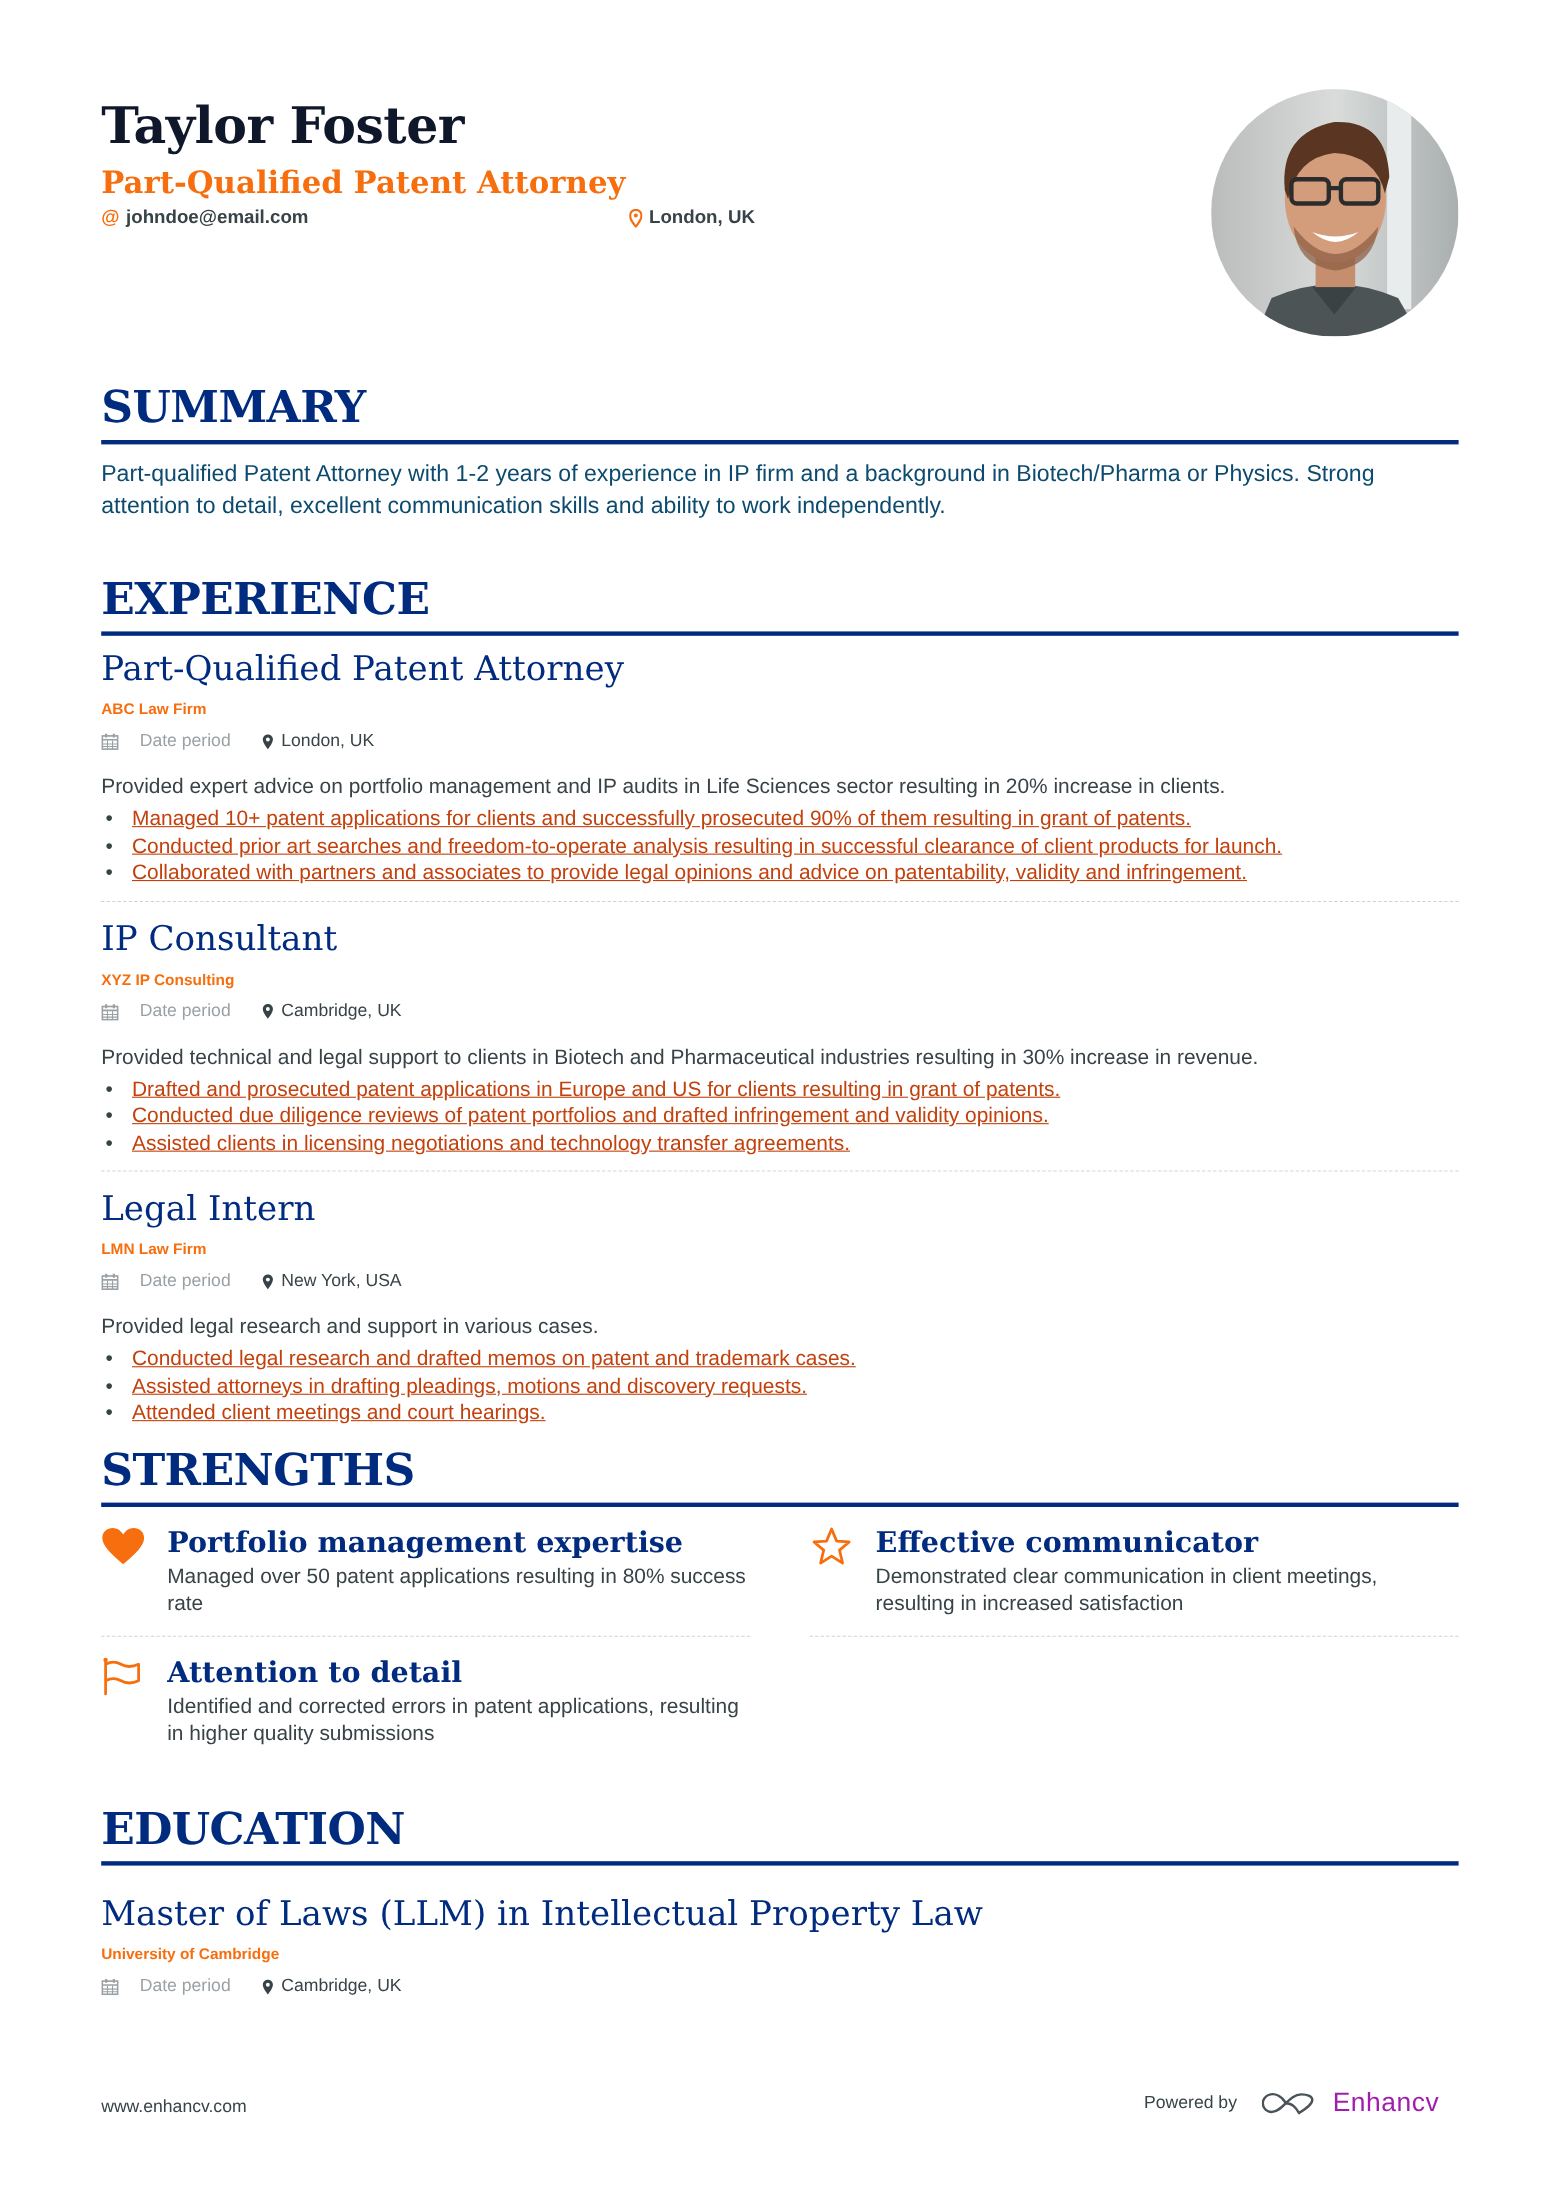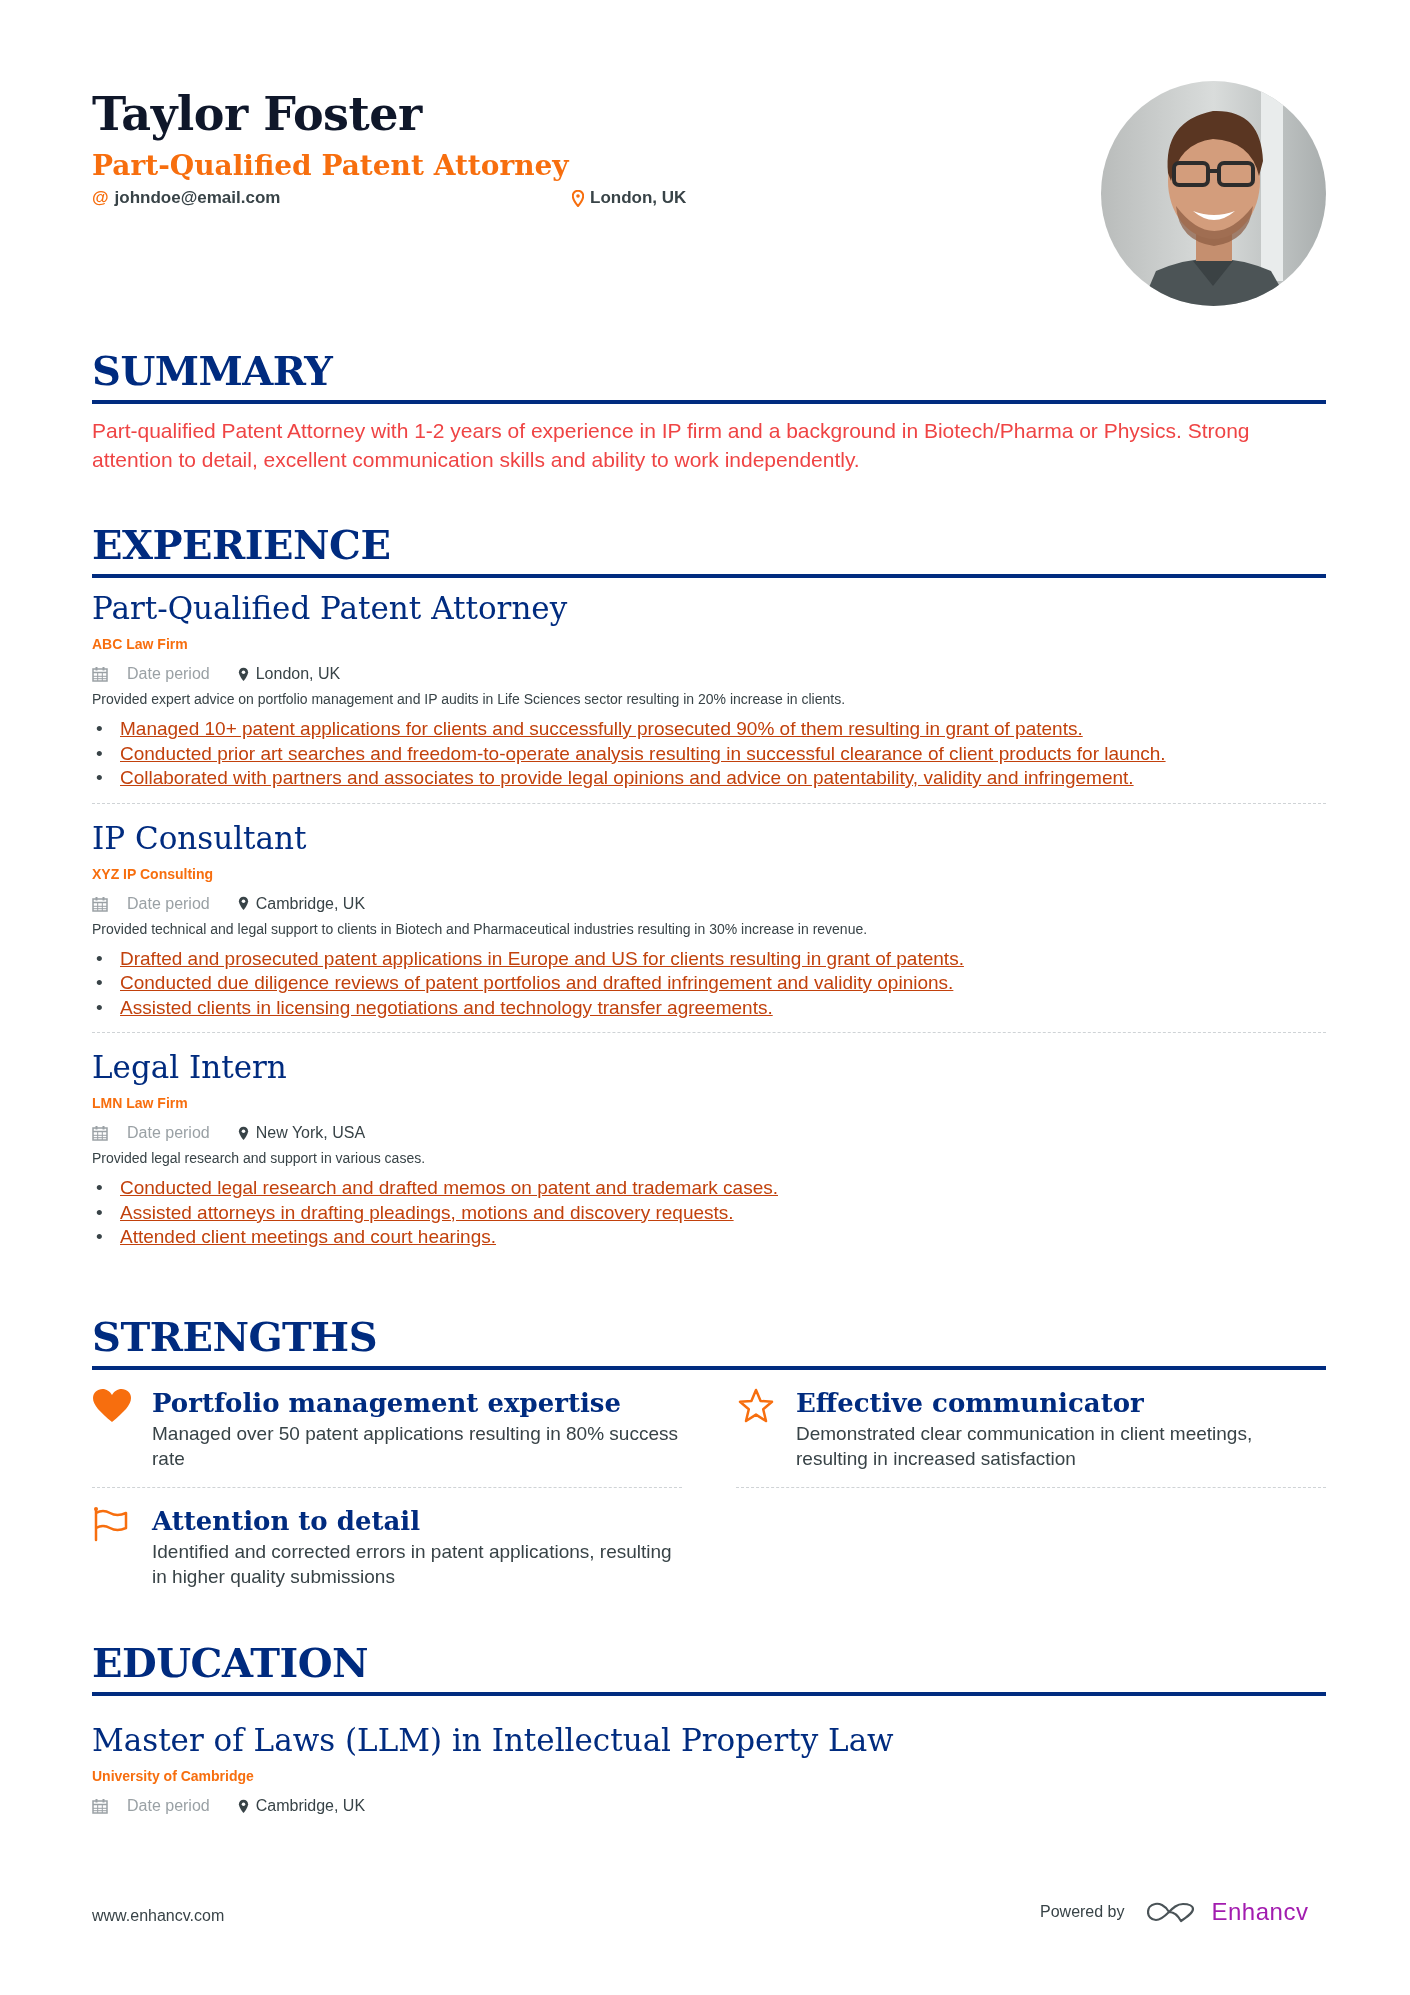--- a/index.html
+++ b/index.html
@@ -15,31 +15,31 @@
   .role { font-family: "DejaVu Serif", serif; font-weight: bold; font-size: 28px; line-height: 36px; color: #f76e0e; margin-top: -2px; }
   .contacts { position: relative; height: 26px; margin-top: 4px; font-size: 17px; font-weight: bold; color: #384347; }
   .contact { position: absolute; top: 0; display: flex; align-items: center; gap: 6px; }
   .contact .ic { color: #f76e0e; font-weight: bold; font-size: 17px; }
   .photo { position: absolute; left: 1101px; top: 81px; width: 225px; height: 225px; border-radius: 50%; overflow: hidden; }
 
   
   .section { position: absolute; left: 92px; width: 1234px; }
   .sec-title { font-family: "DejaVu Serif", serif; font-weight: bold; font-size: 40px; line-height: 50px; color: #002b7f; letter-spacing: -0.5px; }
   .sec-rule { height: 4px; background: #002b7f; margin-top: 4px; }
-  .summary-text { font-size: 21px; line-height: 29px; color: #ef4444; margin-top: 12px; }
+  .summary-text { font-size: 21px; line-height: 29px; color: #0c4a6e; margin-top: 12px; }
 
   .job { position: relative; padding-bottom: 12px; }
   .job + .job { margin-top: 14px; }
   .job.divided { border-bottom: 1.5px dashed #cfd3d6; }
   .job-title { font-family: "DejaVu Serif", serif; font-size: 31px; line-height: 40px; color: #002b7f; }
   .company { font-size: 14px; line-height: 28px; font-weight: bold; color: #f76e0e; margin-top: 2px; }
   .meta { display: flex; align-items: center; font-size: 16px; line-height: 24px; margin-top: 4px; }
   .meta .date { color: #9aa1a5; display: flex; align-items: center; gap: 19px; }
   .meta .loc { color: #384347; display: flex; align-items: center; gap: 7px; margin-left: 28px; }
-  .desc { font-size: 14px; line-height: 27px; color: #384347; margin-top: 0; }
+  .desc { font-size: 19px; line-height: 27px; color: #384347; margin-top: 16px; }
   .bullets { list-style: none; margin-top: 4px; }
   .bullets li { font-size: 19px; line-height: 24.5px; color: #c2410c; padding-left: 28px; position: relative; text-decoration: underline; }
   .bullets li::before { content: "•"; position: absolute; left: 4px; top: 0; color: #384347; }
 
   
   .strengths-grid { position: relative; height: 235px; margin-top: 18px; }
   .strength { position: absolute; width: 590px; padding-left: 60px; }
   .strength.divided { border-bottom: 1.5px dashed #cfd3d6; padding-bottom: 16px; }
   .strength .s-icon { position: absolute; left: 0; top: 0; width: 40px; height: 36px; }
   .s-title { font-family: "DejaVu Serif", serif; font-weight: bold; font-size: 26px; line-height: 30px; color: #002b7f; }

